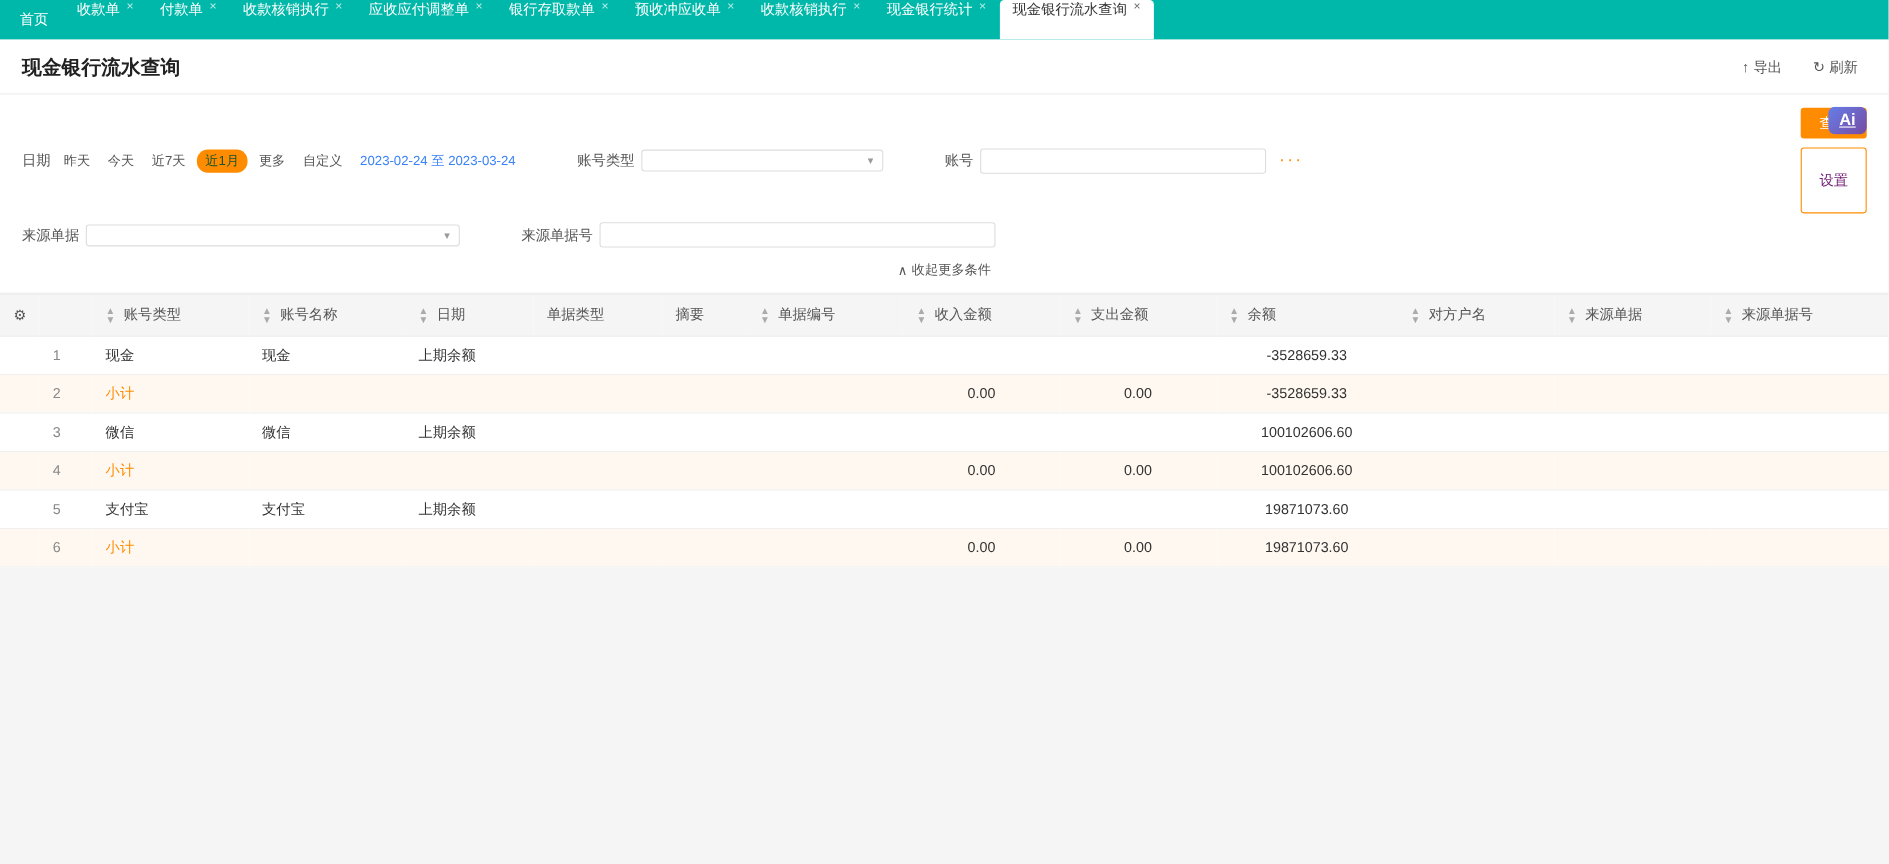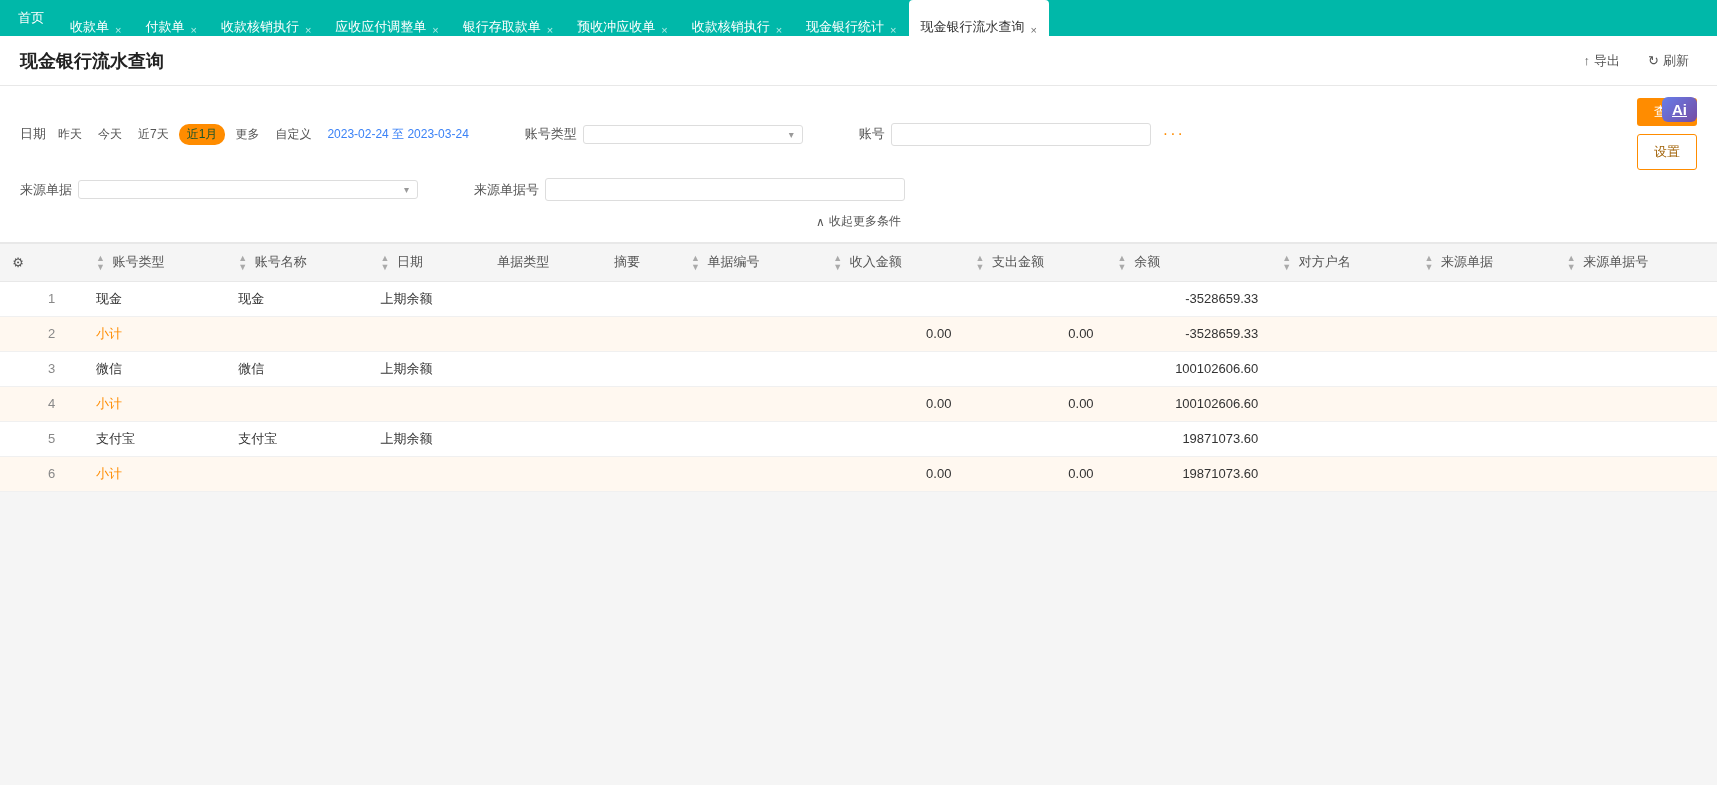--- a/index.html
+++ b/index.html
@@ -9,21 +9,21 @@
     .top-nav {
       background: #00b8a9;
       display: flex;
       align-items: center;
       height: 36px;
       padding: 0 4px;
       overflow: hidden;
     }
     .nav-tab {
       display: flex;
-      align-items: flex-end;
+      align-items: flex-start;
       height: 36px;
       padding: 0 12px;
       color: #fff;
       font-size: 13px;
       cursor: pointer;
       white-space: nowrap;
       position: relative;
     }
     .nav-tab.active {
       background: #fff;
@@ -159,24 +159,24 @@
       background: #ff8c00;
       color: #fff;
       border: none;
       border-radius: 3px;
       padding: 5px 16px;
       cursor: pointer;
       font-size: 13px;
     }
     .settings-btn {
       background: #fff;
-      color: #a16207;
+      color: #701a75;
       border: 1px solid #ff8c00;
       border-radius: 3px;
-      padding: 8px 16px;
+      padding: 20px 16px;
       cursor: pointer;
       font-size: 13px;
       margin-top: 4px;
     }
     .filter-actions {
       display: flex;
       flex-direction: column;
       gap: 4px;
       margin-left: auto;
     }
@@ -229,21 +229,21 @@
       border-bottom: 1px solid #f0f0f0;
     }
     tbody tr.subtotal {
       background: #fff8f0;
     }
     tbody td {
       padding: 8px 12px;
       color: #333;
       white-space: nowrap;
     }
-    tbody td.number { text-align: right; }
+    tbody td.number { text-align: center; }
     .row-num { color: #888; }
     .orange-text { color: #ff8c00; }
     .negative { color: #333; }
 
     
     .ai-badge {
       position: fixed;
       right: 20px;
       top: 97px;
       background: linear-gradient(135deg, #667eea 0%, #764ba2 100%);

